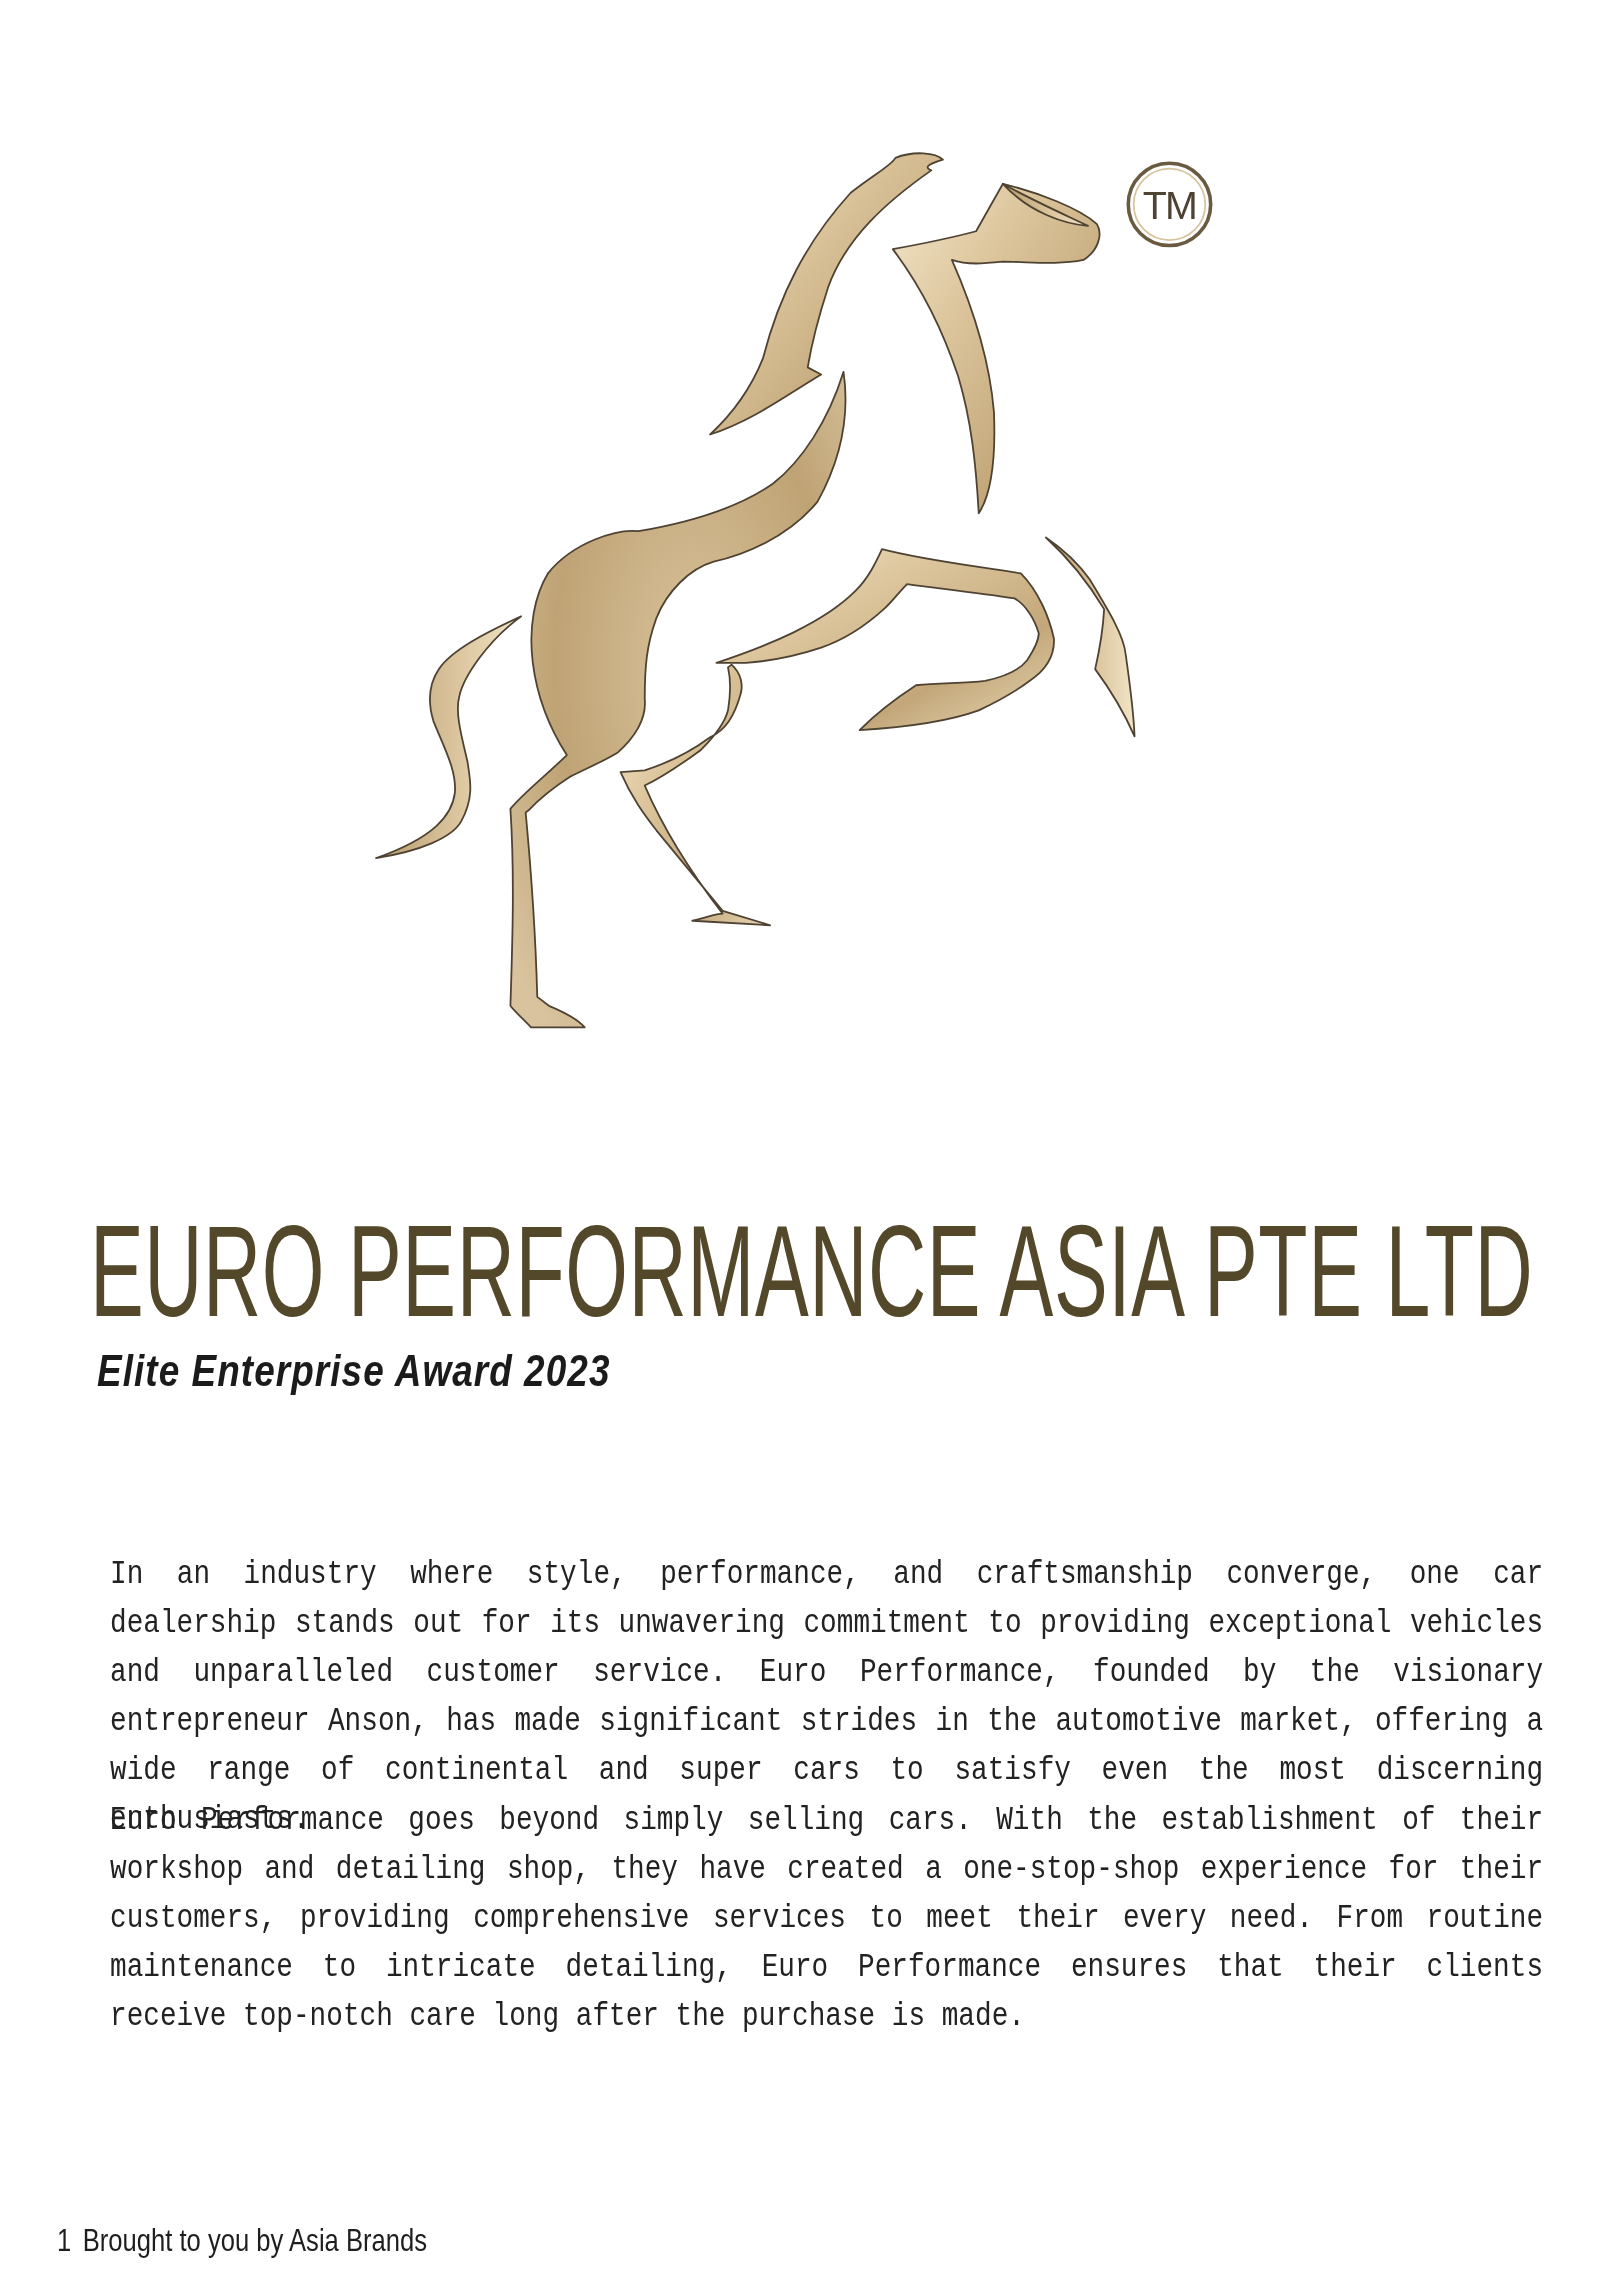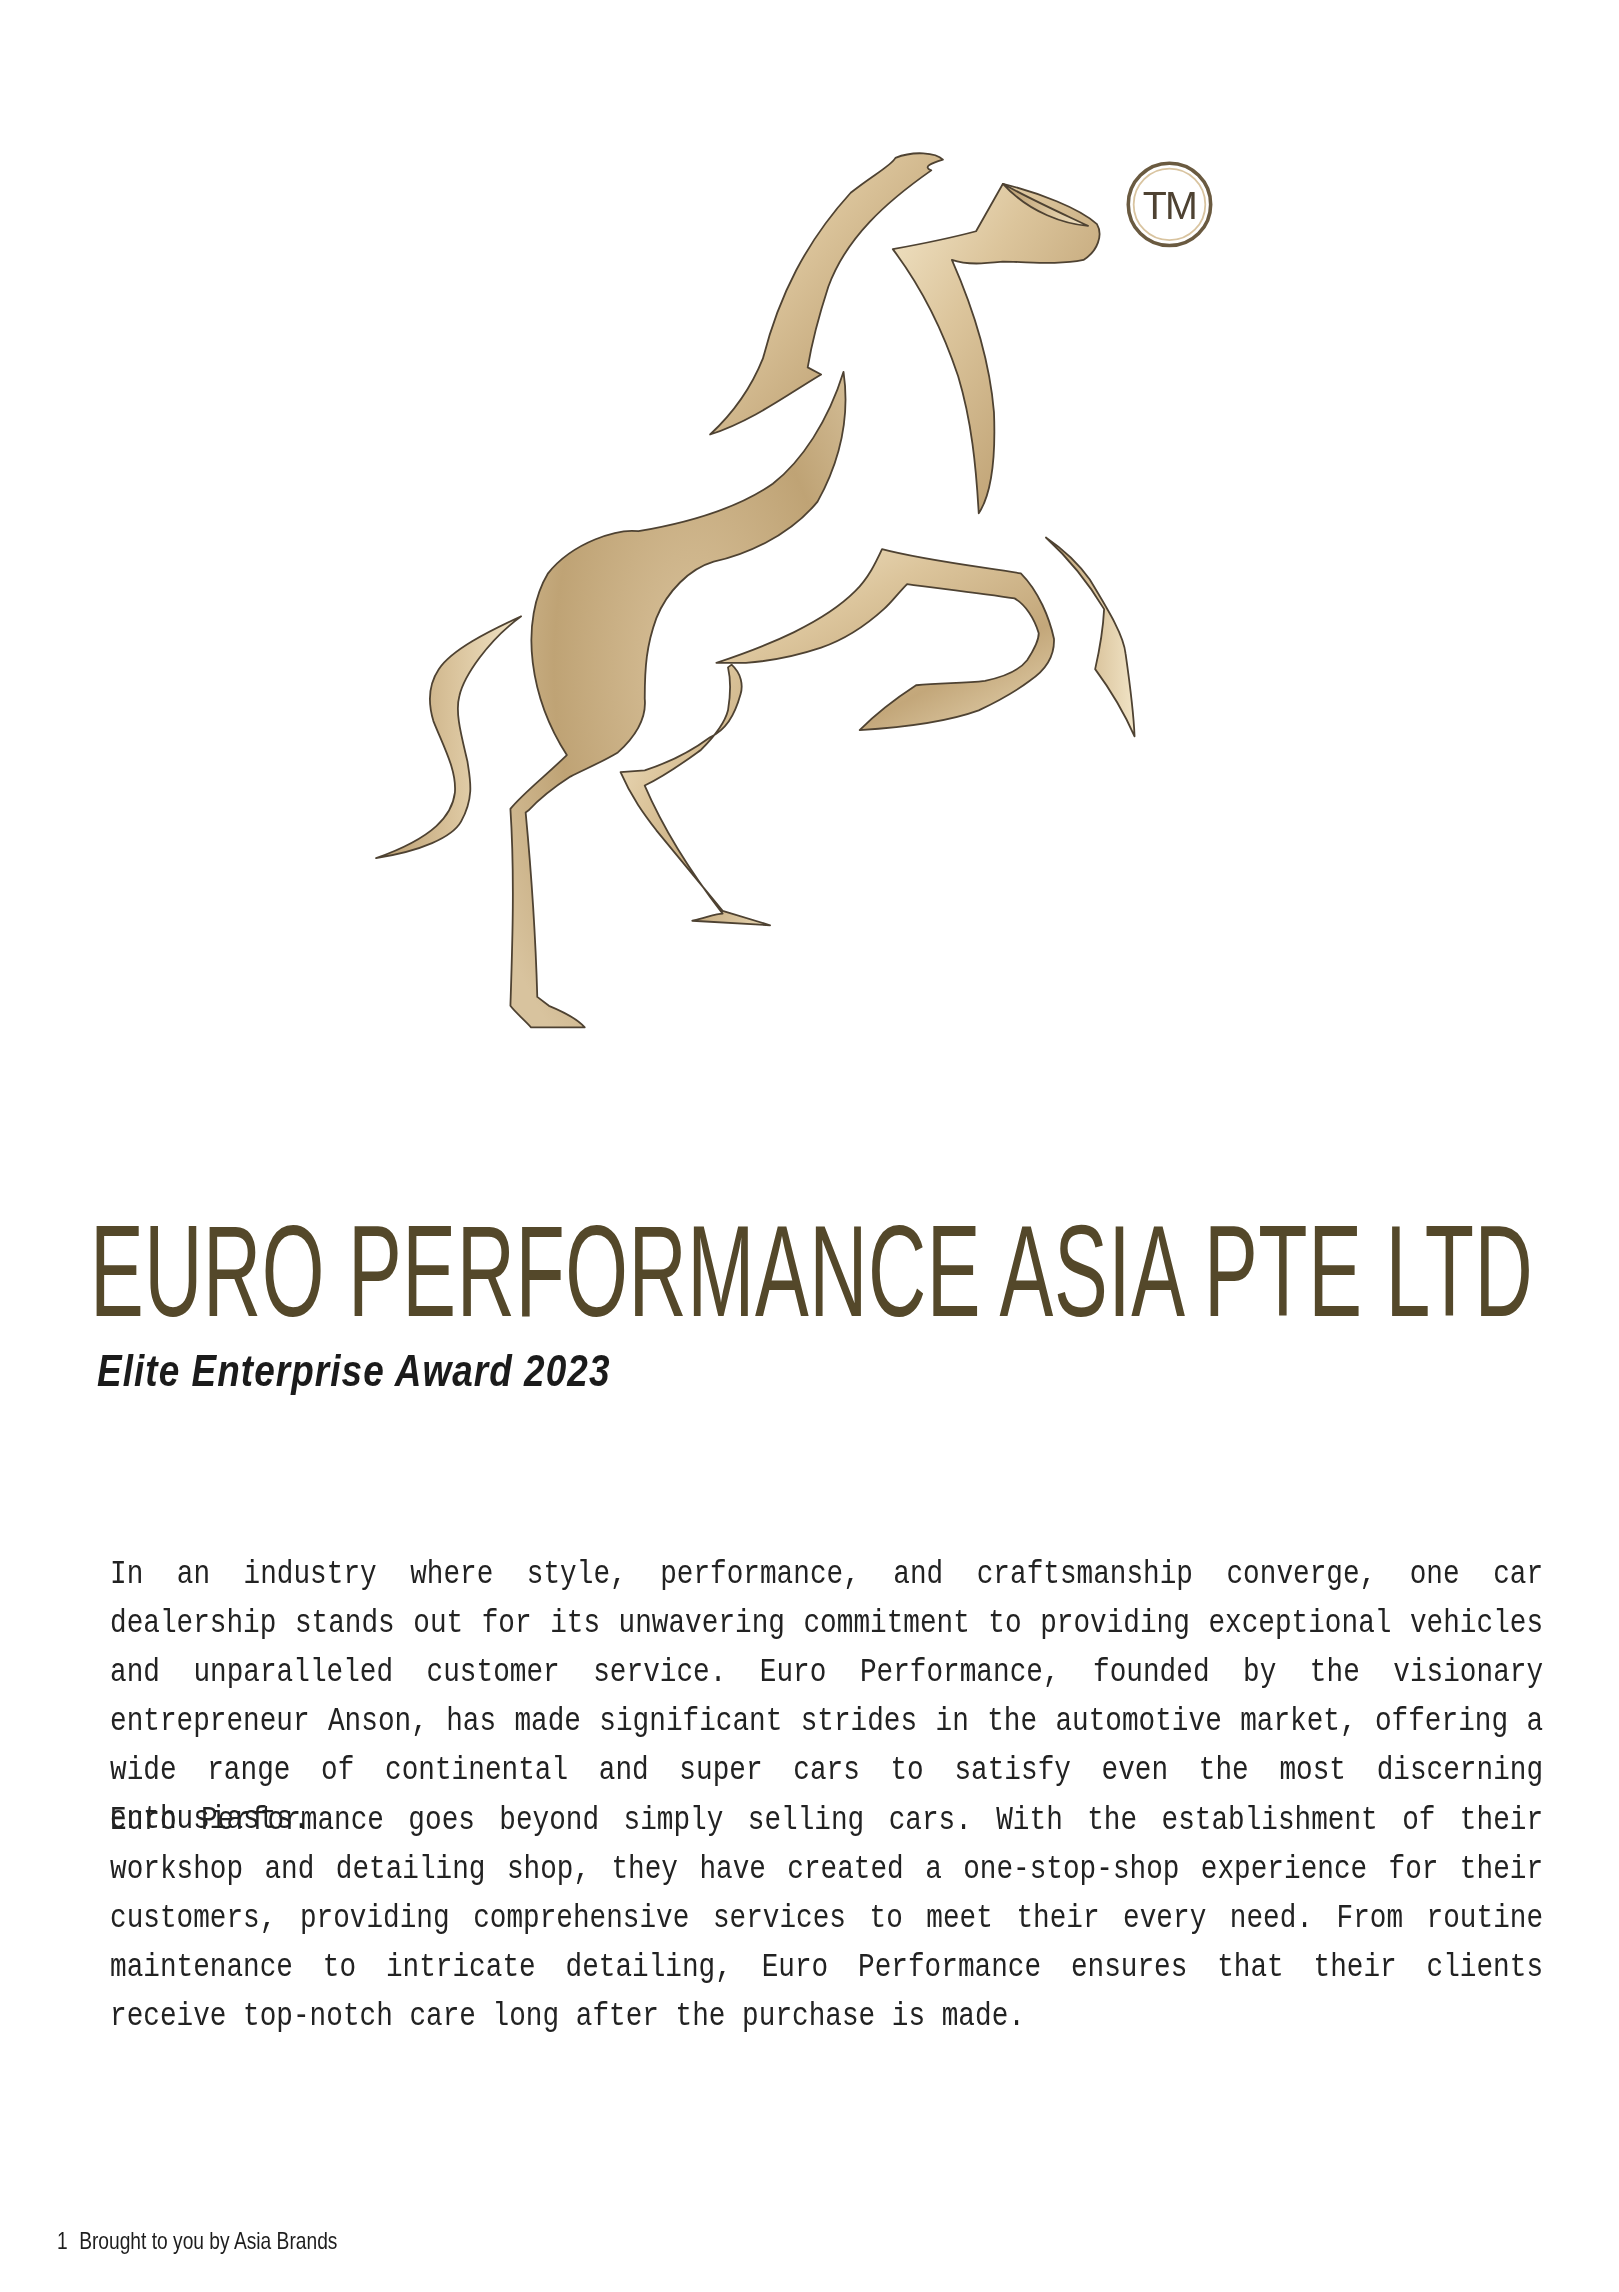--- a/index.html
+++ b/index.html
@@ -94,21 +94,21 @@
     text-align-last: left;
   }
   .para-1 { top: 1537px; }
   .para-2 { top: 1783px; }
   .footer {
     position: absolute;
     left: 57px;
     top: 2219px;
     white-space: nowrap;
     font-family: "Liberation Sans", sans-serif;
-    font-size: 24px;
+    font-size: 32px;
     line-height: 43px;
     color: #1e1e1e;
   }
   .footer .scaled {
     display: inline-block;
     transform-origin: 0 0;
     transform: scaleX(0.80);
   }
   .footer .page-num {
     margin-right: 14.3px;

